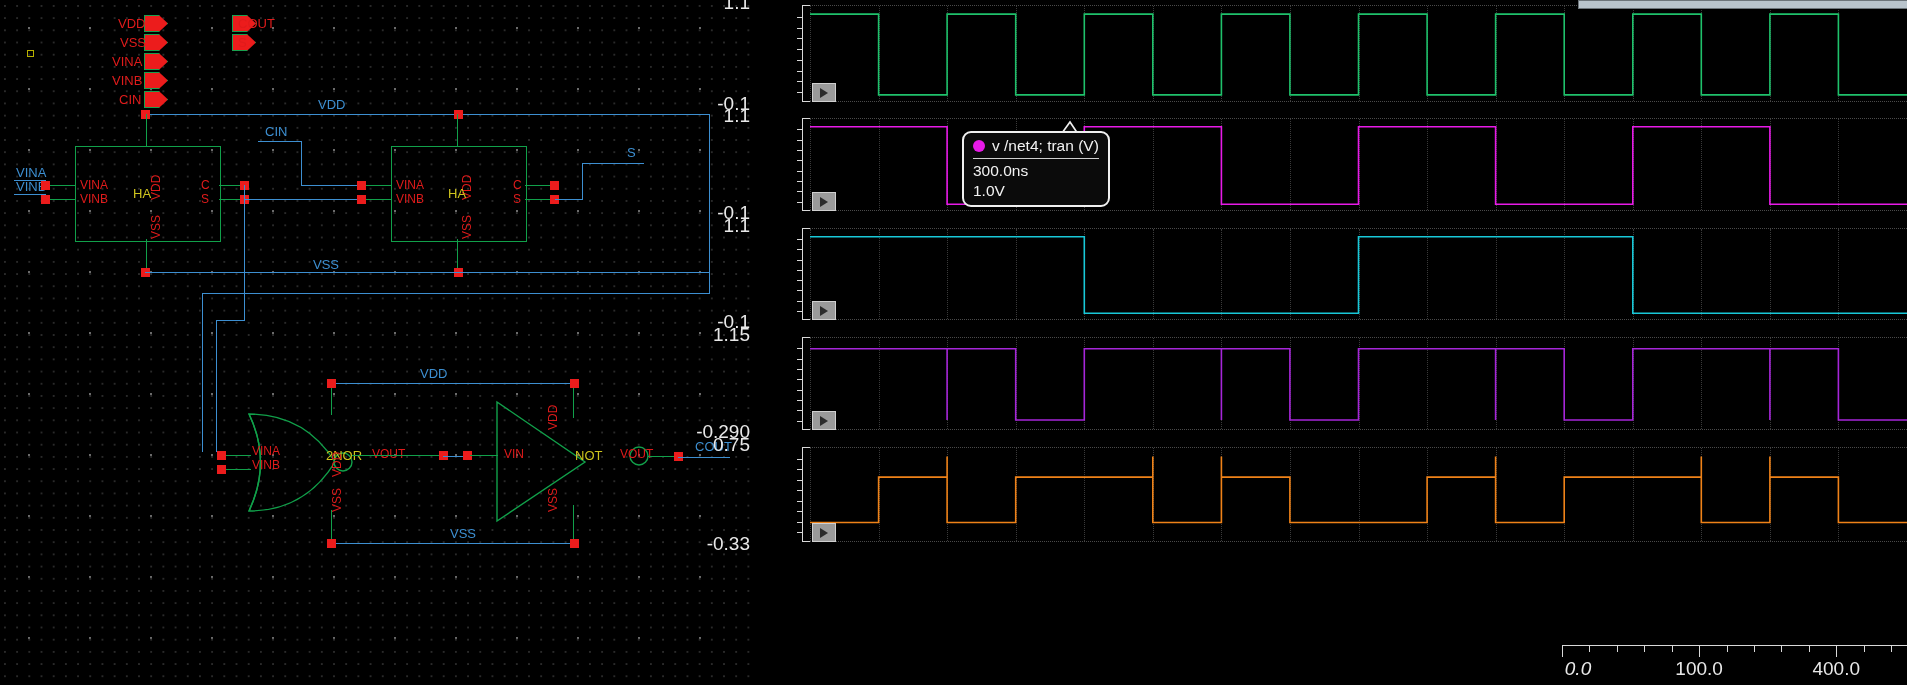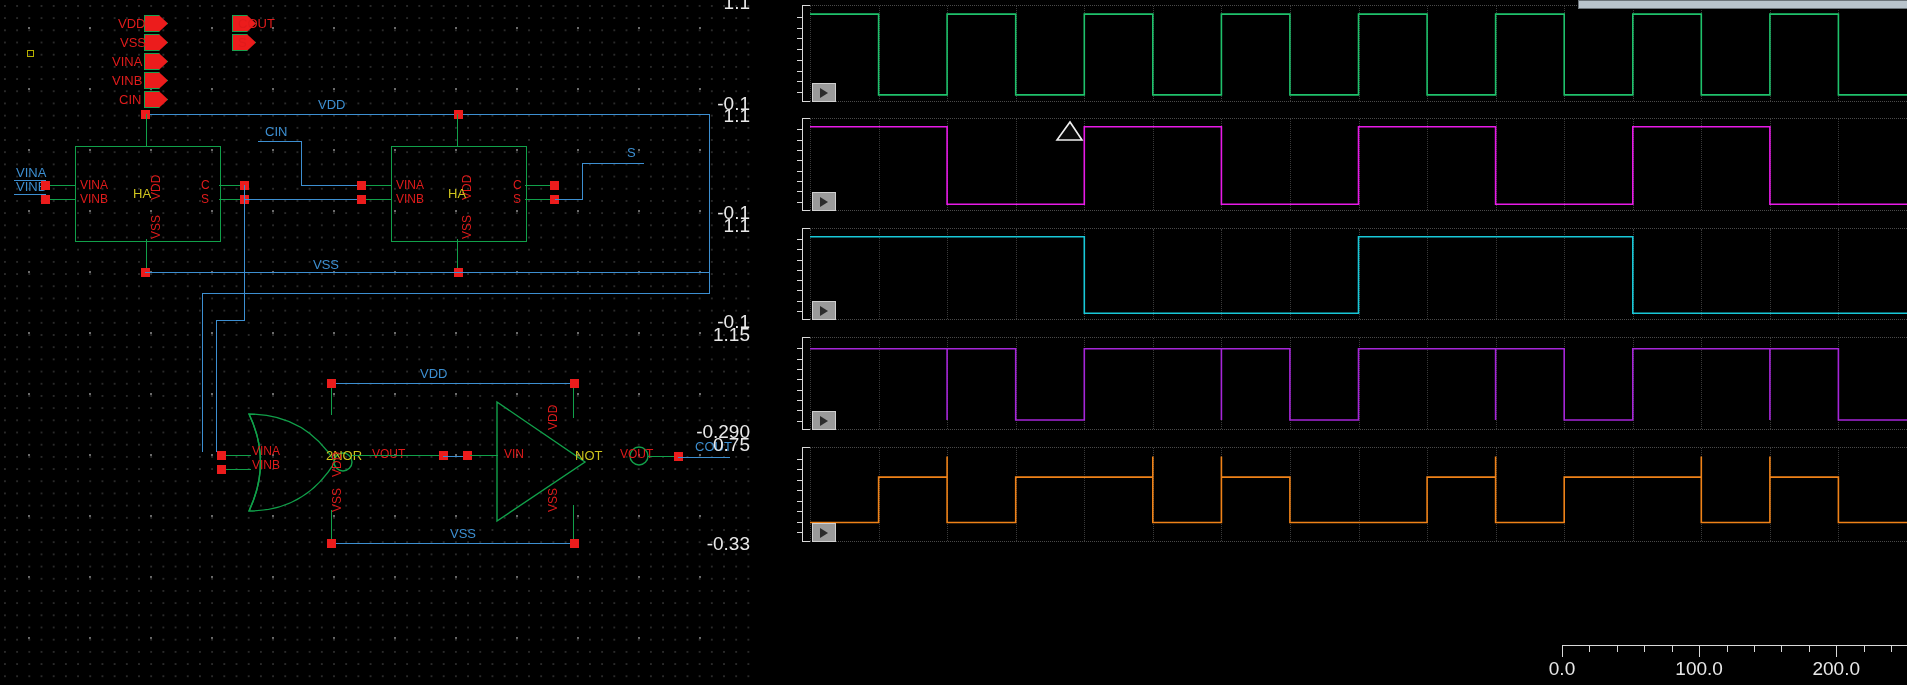--- a/index.html
+++ b/index.html
@@ -415,34 +415,42 @@
           </div>
           <div class="playbtn" style="left: 60px; top: 76px;">
             <i></i>
           </div>
         </div>
       </div>
 
     <div id="xaxis">
       <div id="xline"></div>
     <div class="xtick major" style="left: 0px;"></div>
-        <div class="xlab" style="left: 0px;">0.0</div>
+        <div class="xlab" style="left: 16px; font-style: italic;">0.0</div>
         <div class="xtick" style="left: 27.425px;"></div>
         <div class="xtick" style="left: 54.85px;"></div>
         <div class="xtick" style="left: 82.275px;"></div>
         <div class="xtick" style="left: 109.7px;"></div>
         <div class="xtick major" style="left: 137.125px;"></div>
         <div class="xlab" style="left: 137.125px;">100.0</div>
         <div class="xtick" style="left: 164.55px;"></div>
         <div class="xtick" style="left: 191.975px;"></div>
         <div class="xtick" style="left: 219.4px;"></div>
         <div class="xtick" style="left: 246.825px;"></div>
         <div class="xtick major" style="left: 274.25px;"></div>
-        <div class="xlab" style="left: 274.25px;">200.0</div>
+        <div class="xlab" style="left: 274.25px;">400.0</div>
         <div class="xtick" style="left: 301.675px;"></div>
         <div class="xtick" style="left: 329.1px;"></div>
       </div>
 
     <svg id="ttpointer" width="1155" height="685" style="left:0;top:0;pointer-events:none;">
       <path d="M305,140 L318,122 L330,140 Z" fill="#0b0b0b" stroke="#f0f0f0" stroke-width="1.6"></path>
     </svg>
+    <div id="tooltip" style="left:210px;top:131px;">
+      <div class="ttrow1">
+        <span class="swatch"></span>
+        <span>v /net4; tran (V)</span>
+      </div>
+      <div>300.0ns</div>
+      <div>1.0V</div>
+    </div>
   </div>
 </div>
 
 </body></html>

